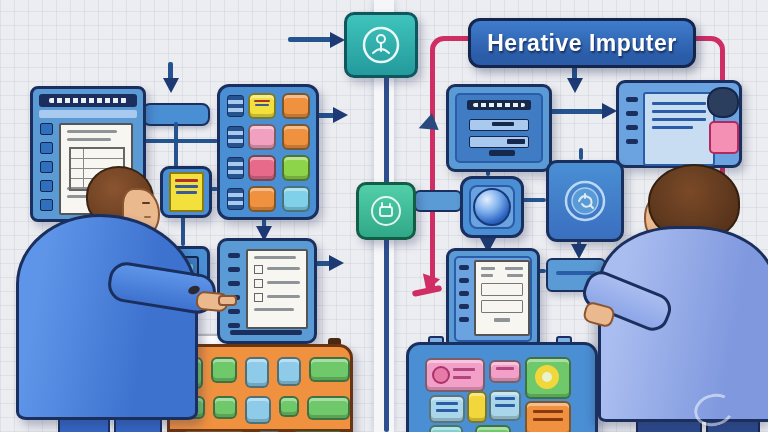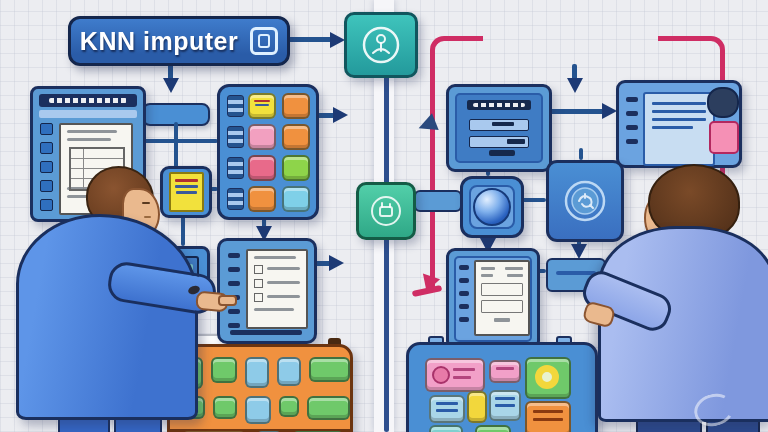--- a/index.html
+++ b/index.html
@@ -48,25 +48,22 @@
   <div class="abs" style="left:374px;top:0;width:20px;height:432px;background:#f6f6f9;box-shadow:0 0 7px rgba(120,130,160,.4);z-index:0;"></div>
   <div class="abs" style="left:384px;top:66px;width:5px;height:366px;background:#2e4f8e;border-radius:3px;z-index:2;"></div>
 
   <div class="pinkline" style="left:430px;top:36px;width:48px;height:250px;border-left:5px solid #cf2d64;border-top:5px solid #cf2d64;border-top-left-radius:14px;"></div>
   <div class="pinkline" style="left:658px;top:36px;width:62px;height:380px;border-right:5px solid #cf2d64;border-top:5px solid #cf2d64;border-top-right-radius:14px;"></div>
   <div class="tri" style="left:420px;top:276px;border-left:9px solid transparent;border-right:9px solid transparent;border-top:16px solid #cf2d64;transform:rotate(18deg);z-index:1;"></div>
   <div class="abs" style="left:412px;top:288px;width:30px;height:6px;background:#cf2d64;border-radius:3px;transform:rotate(-12deg);z-index:1;"></div>
   <div class="tri" style="left:418px;top:116px;border-top:9px solid transparent;border-bottom:9px solid transparent;border-right:18px solid #2a4a7e;transform:rotate(-22deg);z-index:2;"></div>
   <div class="abs" style="left:414px;top:190px;width:44px;height:18px;background:#5b9bd5;border:2px solid #1b2f5e;border-radius:6px;z-index:2;"></div>
 
-  <div class="banner" style="left:68px;top:16px;width:216px;font-size:25px;">
-    <span>KNN imputer</span>
-    <span style="display:inline-flex;width:22px;height:22px;border:3px solid #dff0ff;border-radius:6px;align-items:center;justify-content:center;">
-      <span style="width:8px;height:10px;border:2px solid #dff0ff;border-radius:3px;"></span>
-    </span>
+  <div class="banner" style="left:468px;top:18px;width:222px;font-size:23px;">
+    <span>Herative Imputer</span>
   </div>
 
   <div class="ln" style="left:288px;top:37px;width:44px;height:5px;"></div>
   <div class="tri r" style="left:330px;top:32px;"></div>
   <div class="ln" style="left:168px;top:62px;width:5px;height:18px;"></div>
   <div class="tri d" style="left:163px;top:78px;"></div>
   <div class="ln" style="left:572px;top:64px;width:5px;height:16px;"></div>
   <div class="tri d" style="left:567px;top:78px;"></div>
 
   <div class="panel" style="left:344px;top:12px;width:68px;height:60px;background:linear-gradient(180deg,#3fc4bc,#239a9c);border-color:#11565e;display:flex;align-items:center;justify-content:center;z-index:4;">

